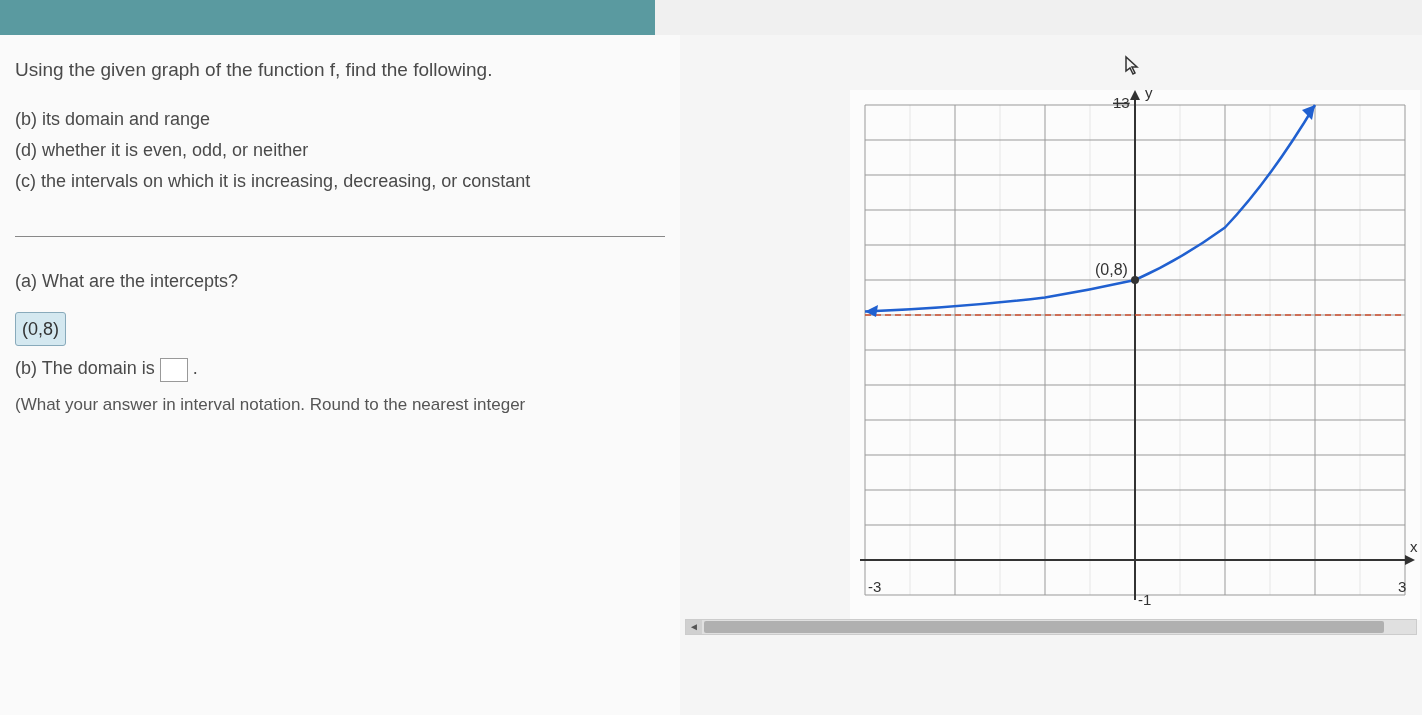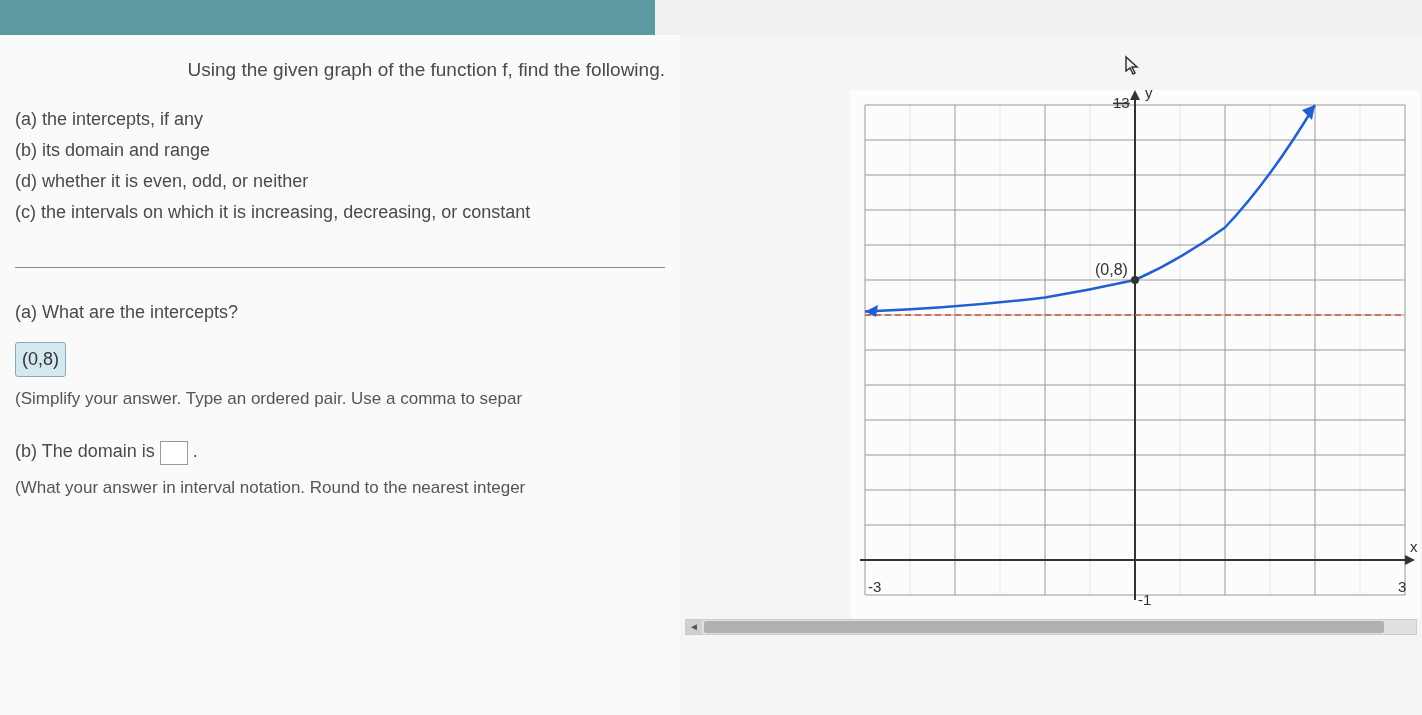--- a/index.html
+++ b/index.html
@@ -33,21 +33,20 @@
       background: #fafafa;
       padding: 20px 15px;
       color: #4a4a4a;
       font-size: 18px;
       line-height: 1.6;
     }
     
     .question-prompt {
       margin-bottom: 20px;
       font-size: 19px;
-      text-align: right;
     }
     
     .question-parts {
       margin-bottom: 40px;
     }
     
     .question-parts div {
       margin-bottom: 2px;
       font-size: 18px;
     }
@@ -161,32 +160,30 @@
 <body>
 
 <div class="header-bar"></div>
 
 <div class="main-container">
 
   <div class="left-panel">
     <div class="question-prompt">Using the given graph of the function f, find the following.</div>
 
     <div class="question-parts">
-      <div>(a)  the intercepts, if any</div>
       <div>(b)  its domain and range</div>
       <div>(d)  whether it is even, odd, or neither</div>
       <div>(c)  the intervals on which it is increasing, decreasing, or constant</div>
     </div>
 
     <hr class="divider">
 
     <div class="answer-section">
       <div class="answer-prompt">(a) What are the intercepts?</div>
       <span class="answered-value">(0,8)</span>
-      <div class="hint-text">(Simplify your answer. Type an ordered pair. Use a comma to separ</div>
       
       <div class="answer-line">
         <span>(b) The domain is </span>
         <input type="text" class="answer-input" style="">
         <span>.</span>
       </div>
       <div class="hint-text">(What your answer in interval notation. Round to the nearest integer</div>
     </div>
   </div>
 

